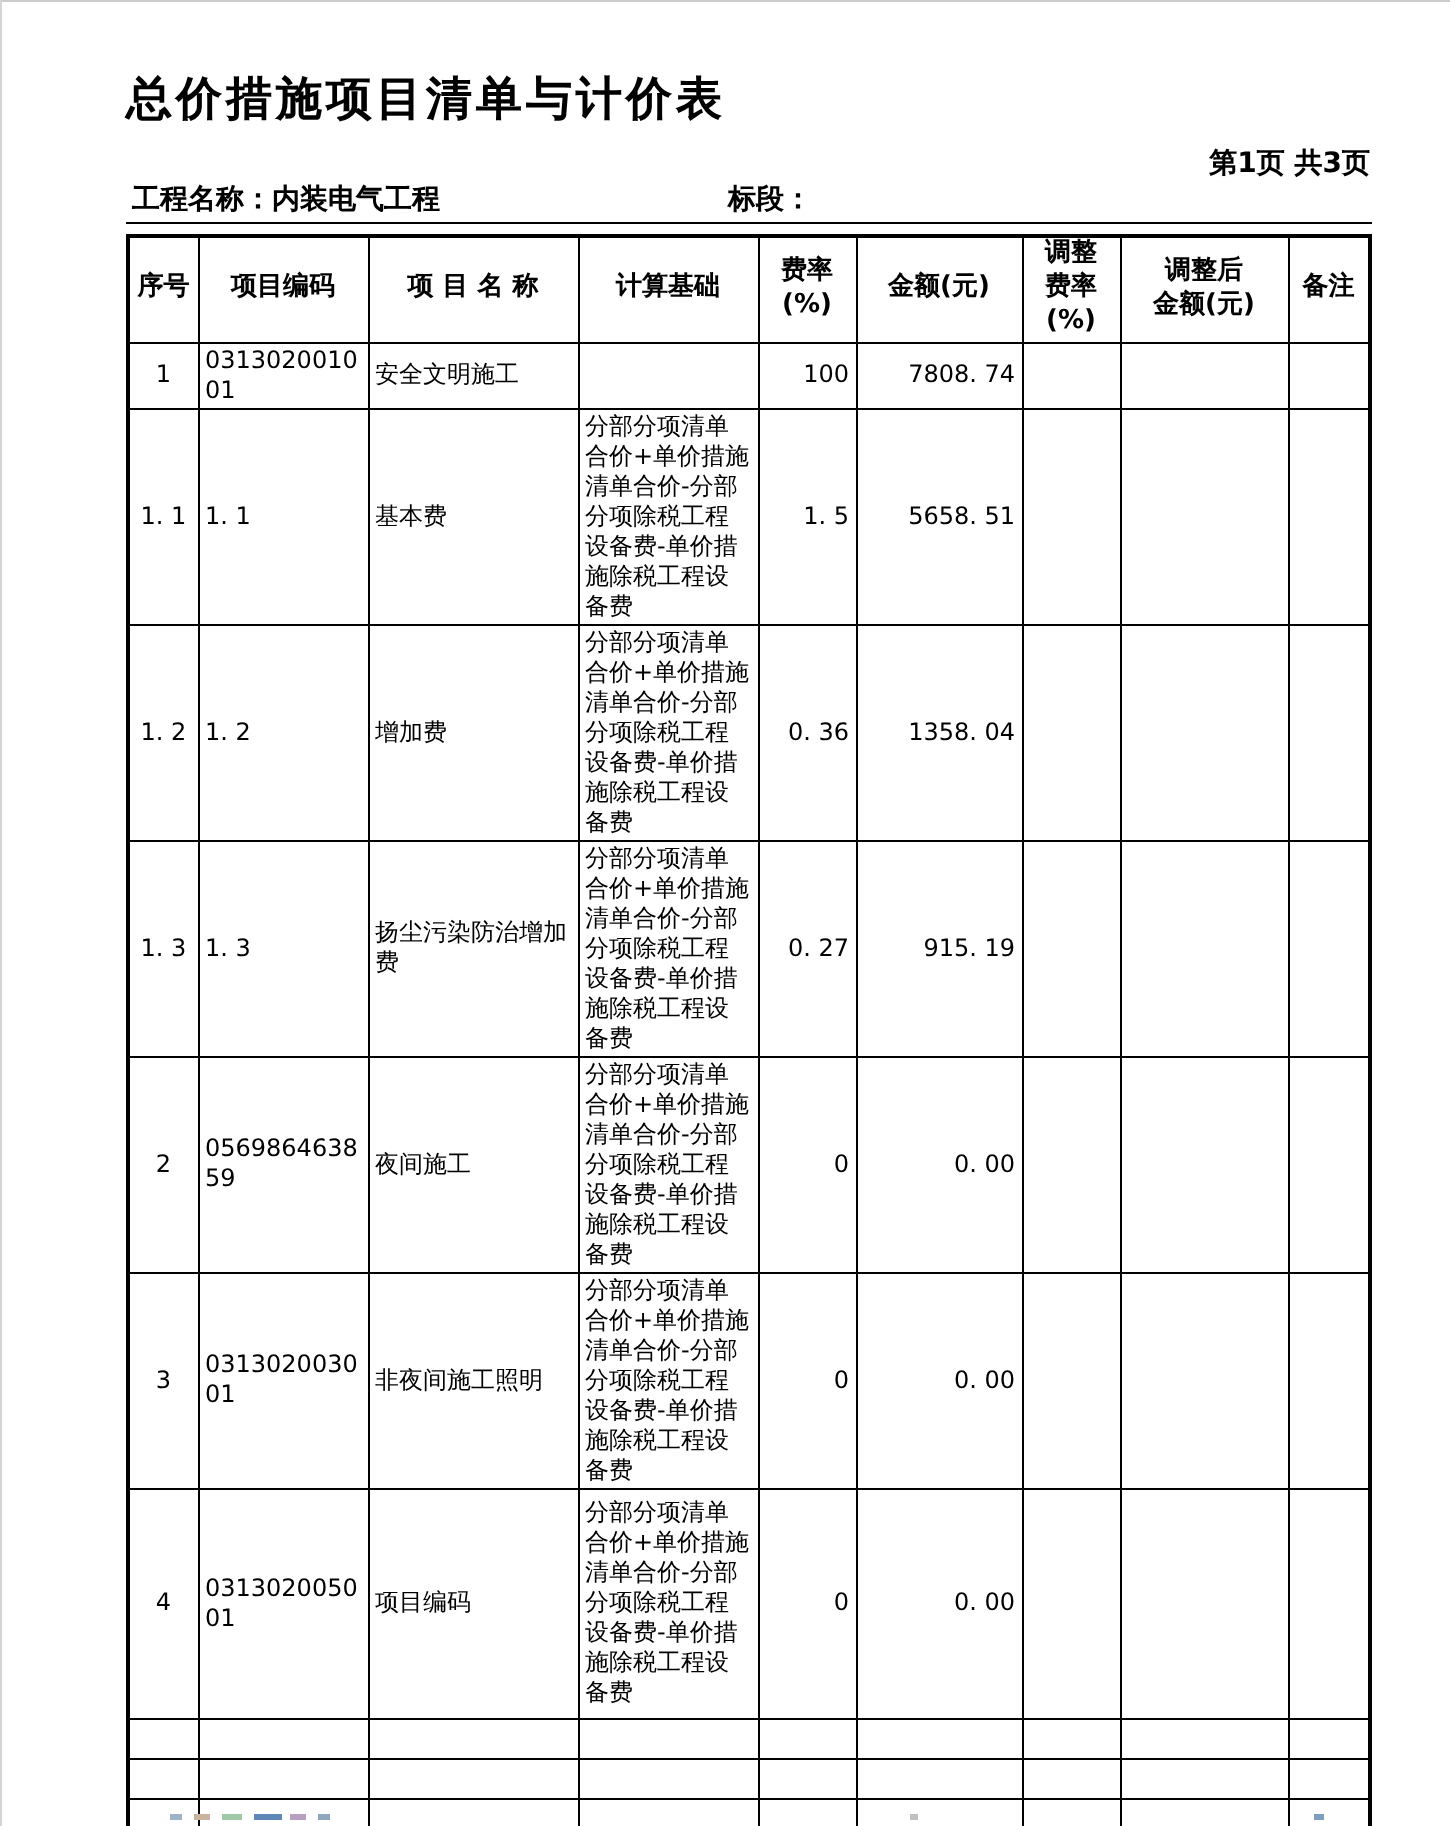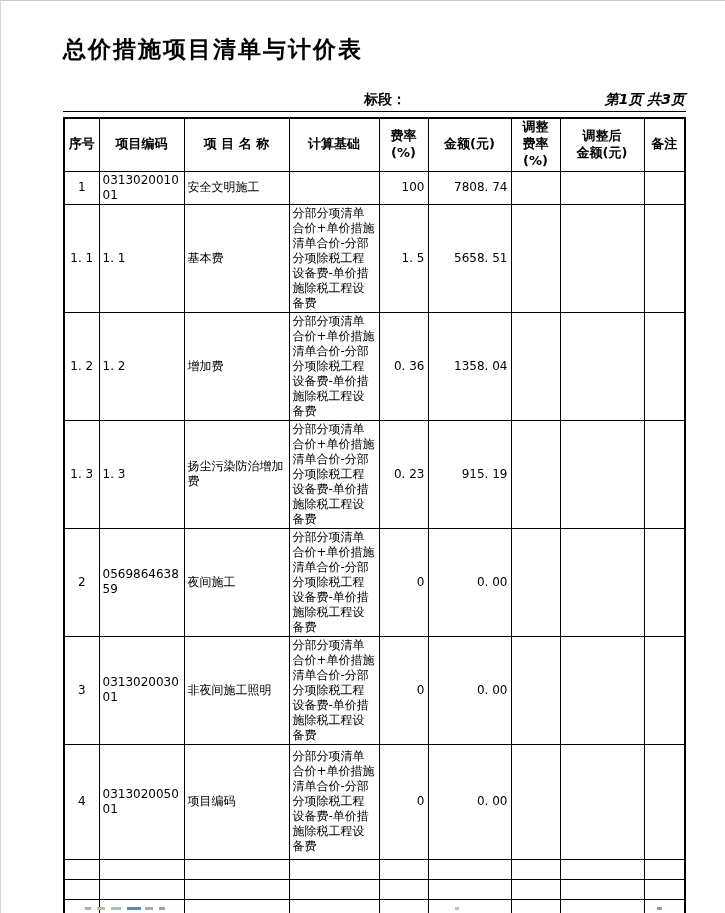--- a/index.html
+++ b/index.html
@@ -15,21 +15,21 @@
     position:absolute; left:63px; top:34px; width:623px;
     text-align:left; font-size:23px; font-weight:bold; letter-spacing:2px;
   }
 
   .meta {
     position:absolute; left:63px; top:93px; width:623px; height:19px;
     border-bottom:1px solid #000; font-size:14px; font-weight:bold;
   }
   .meta-project { position:absolute; left:3px;  bottom:2px; white-space:nowrap; }
   .meta-section { position:absolute; left:301px; bottom:2px; white-space:nowrap; }
-  .meta-page    { position:absolute; right:1px; bottom:2px; white-space:nowrap;font-style:italic; }
+  .meta-page    { position:absolute; right:1px; bottom:20px; white-space:nowrap; }
 
   table.grid {
     position:absolute; left:63px; top:117px; width:623px;
     border-collapse:collapse; table-layout:fixed;
     border:2px solid #000;
   }
   .grid th, .grid td { border:1px solid #000; overflow:hidden; }
   .grid thead tr { height:53px; }
   .grid th {
     font-size:13px; font-weight:bold; text-align:center; vertical-align:middle;
@@ -56,20 +56,21 @@
 </style>
 </head>
 <body>
 
 <div class="frame-top"></div>
 <div class="frame-left"></div>
 
 <h1 class="title">总价措施项目清单与计价表</h1>
 
 <div class="meta">
+  <span class="meta-project">工程名称：内装电气工程</span>
   <span class="meta-section">标段：</span>
   <span class="meta-page">第1页 共3页</span>
 </div>
 
 <table class="grid">
   <colgroup>
     <col style="width:35px">
       <col style="width:85px">
       <col style="width:105px">
     <col style="width:90px">
@@ -127,21 +128,21 @@
         <td class="r">1358. 04</td>
         <td class="c"></td>
         <td class="c"></td>
         <td class="c"></td>
       </tr>
       <tr style="height: 103px;">
         <td class="c">1. 3</td>
         <td class="l">1. 3</td>
         <td class="l">扬尘污染防治增加费</td>
         <td class="l">分部分项清单合价+单价措施清单合价-分部分项除税工程设备费-单价措施除税工程设备费</td>
-        <td class="r">0. 23</td>
+        <td class="r">0. 27</td>
         <td class="r">915. 19</td>
         <td class="c"></td>
         <td class="c"></td>
         <td class="c"></td>
       </tr>
       <tr style="height: 105px;">
         <td class="c">2</td>
         <td class="l">056986463859</td>
         <td class="l">夜间施工</td>
         <td class="l">分部分项清单合价+单价措施清单合价-分部分项除税工程设备费-单价措施除税工程设备费</td>

